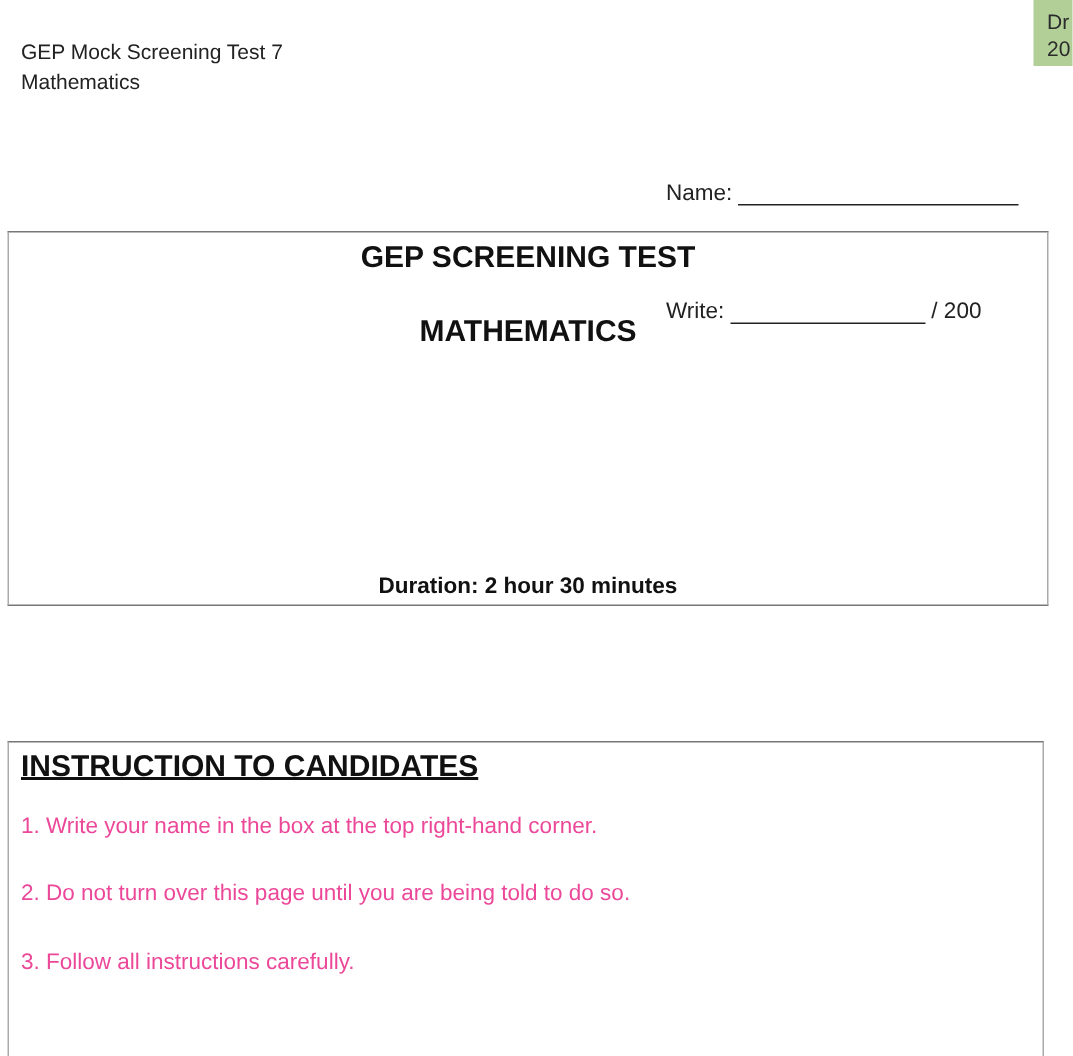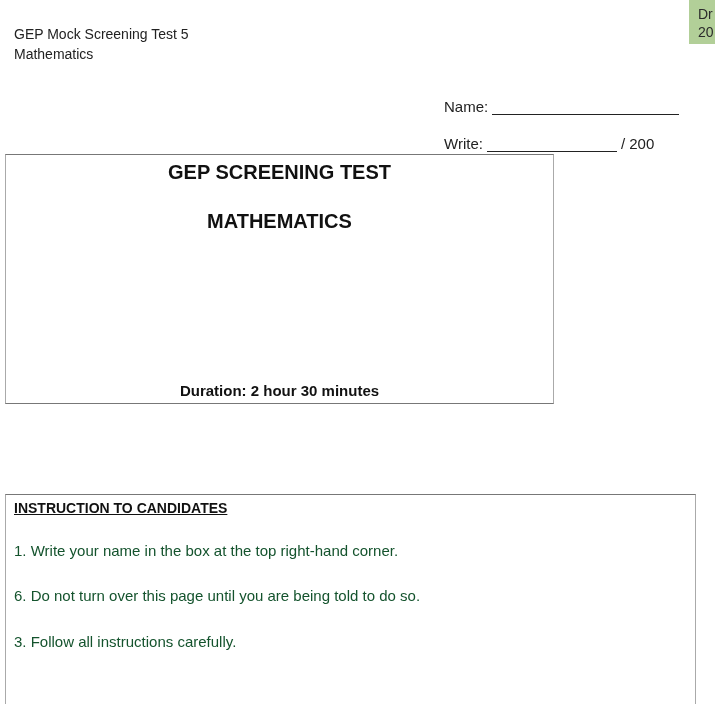--- a/index.html
+++ b/index.html
@@ -9,45 +9,45 @@
     font-family: "Liberation Sans", "DejaVu Sans", sans-serif;
   }
   .abs { position: absolute; }
   .header-left { left: 14px; top: 24px; font-size: 14px; line-height: 20px; color: #222; }
   .corner-tag {
     left: 689px; top: 0; width: 30px; height: 44px;
     background: #b2cf98; color: #2b2b2b; font-size: 14px; line-height: 18px;
     padding: 5px 0 0 9px; box-sizing: border-box;
   }
   .fields { left: 444px; top: 78px; font-size: 15px; color: #222; }
-  .field-row { height: 37px; display: flex; align-items: flex-end; white-space: nowrap; }
+  .field-row { height: 37px; display: flex; align-items: flex-start; white-space: nowrap; margin-top: 42px; }
   .blank { display: inline-block; border-bottom: 1px solid #222; height: 16px; margin-left: 4px; }
   .title-box {
-    left: 5px; top: 154px; width: 549px; height: 250px; box-sizing: border-box;
+    left: 5px; top: 154px; width: 694px; height: 250px; box-sizing: border-box;
     border: 1px solid #777; border-right-color: #aaa; border-left-color: #aaa;
   }
   .title-line { position: absolute; left: 0; right: 0; text-align: center; font-weight: bold; color: #111; }
   .t1 { top: 6px; font-size: 20px; }
   .t2 { top: 55px; font-size: 20px; }
   .t3 { top: 227px; font-size: 15px; }
   .instr-box {
     left: 5px; top: 494px; width: 691px; height: 220px; box-sizing: border-box;
     border: 1px solid #777; border-right-color: #aaa; border-left-color: #aaa;
   }
   .instr-heading {
-    position: absolute; left: 8px; top: 5px; font-size: 14px; font-weight: bold;
+    position: absolute; left: 8px; top: 5px; font-size: 20px; font-weight: bold;
     text-decoration: underline; color: #111;
   }
-  .instr-item { position: absolute; left: 8px; font-size: 15px; color: #14532d; }
+  .instr-item { position: absolute; left: 8px; font-size: 15px; color: #ec4899; }
 </style>
 </head>
 <body>
 
 <div class="abs header-left">
-  <div>GEP Mock Screening Test 5</div>
+  <div>GEP Mock Screening Test 7</div>
   <div>Mathematics</div>
 </div>
 
 <div class="abs corner-tag">
   <div>Dr</div>
   <div>20</div>
 </div>
 
 <div class="abs fields">
   <div class="field-row">
@@ -63,15 +63,15 @@
 
 <div class="abs title-box">
   <div class="title-line t1">GEP SCREENING TEST</div>
   <div class="title-line t2">MATHEMATICS</div>
   <div class="title-line t3">Duration: 2 hour 30 minutes</div>
 </div>
 
 <div class="abs instr-box">
   <div class="instr-heading">INSTRUCTION TO CANDIDATES</div>
   <div class="instr-item" style="top:47px">1. Write your name in the box at the top right-hand corner.</div>
-  <div class="instr-item" style="top:92px">6. Do not turn over this page until you are being told to do so.</div>
+  <div class="instr-item" style="top:92px">2. Do not turn over this page until you are being told to do so.</div>
   <div class="instr-item" style="top:138px">3. Follow all instructions carefully.</div>
 </div>
 
 </body></html>

